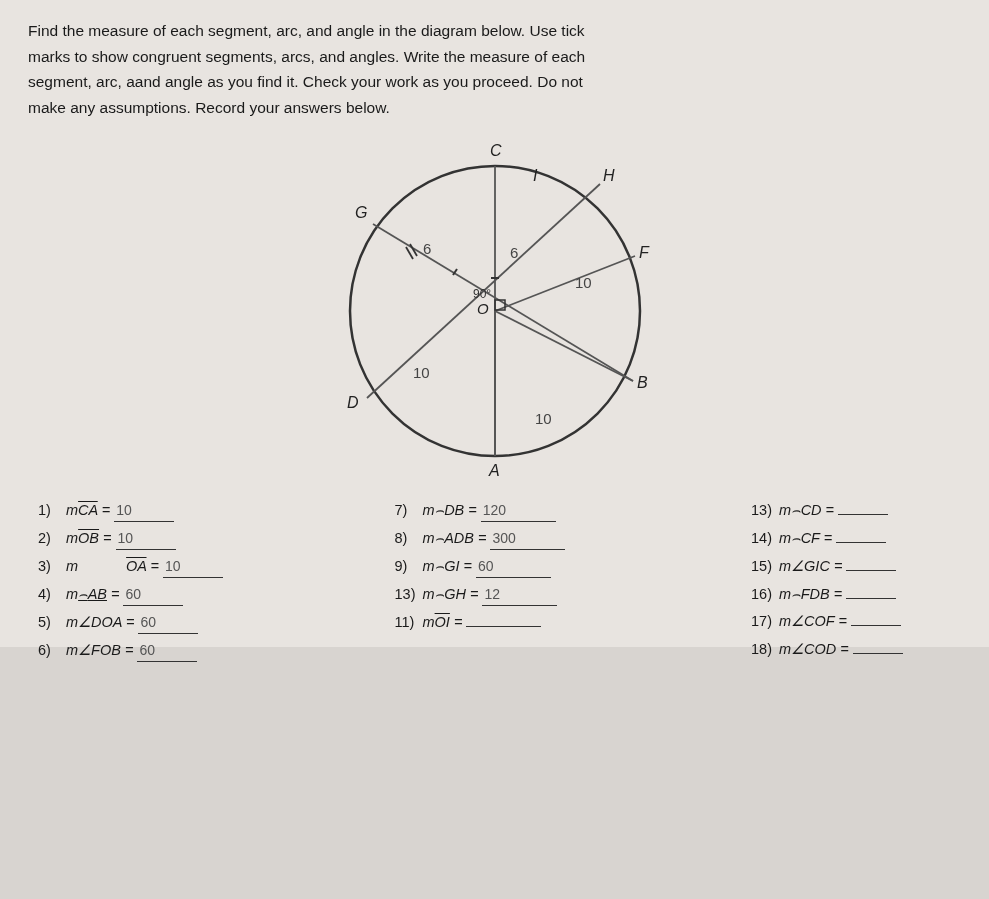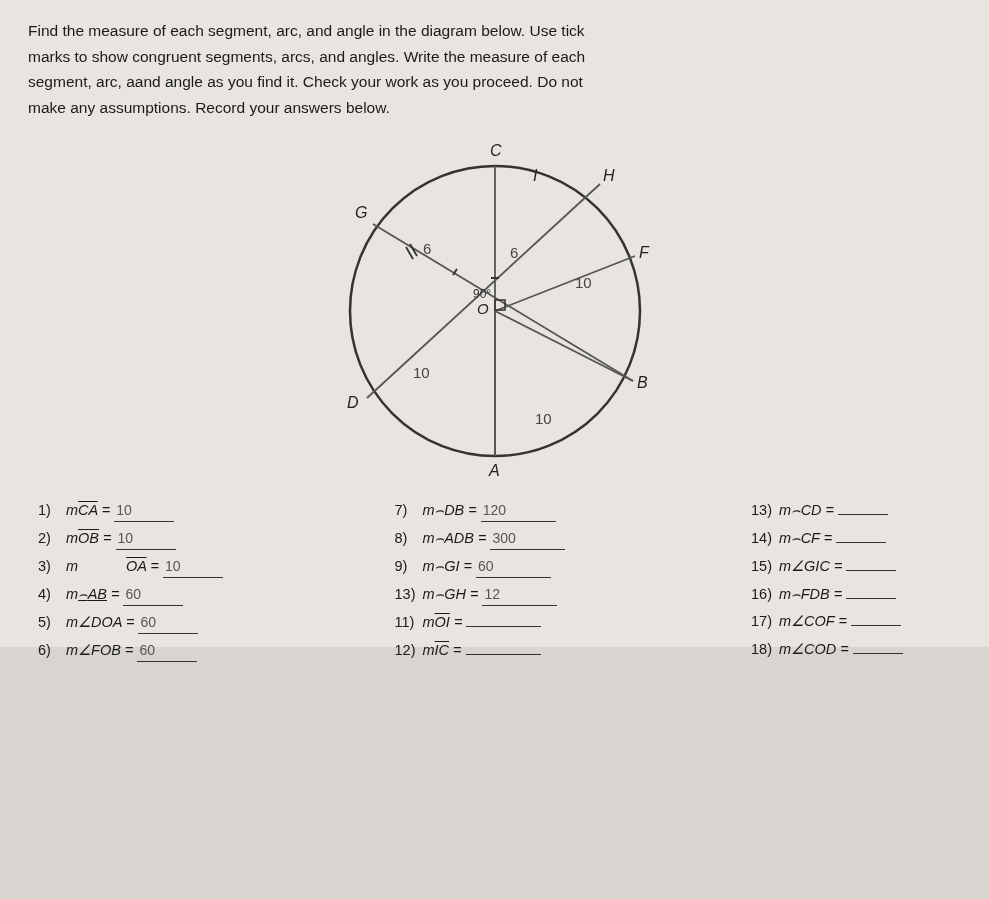--- a/index.html
+++ b/index.html
@@ -227,25 +227,20 @@
       <div class="answer-item">
         <span class="answer-num">13)</span>
         <span class="answer-label">m⌢<span style="font-style:italic;">GH</span> =</span>
         <span class="answer-val wide">12</span>
       </div>
       <div class="answer-item">
         <span class="answer-num">11)</span>
         <span class="answer-label">m<span style="text-decoration:overline;font-style:italic;">OI</span> =</span>
         <span class="answer-val wide"></span>
       </div>
-      <div class="answer-item">
-        <span class="answer-num">12)</span>
-        <span class="answer-label">m<span style="text-decoration:overline;font-style:italic;">IC</span> =</span>
-        <span class="answer-val wide"></span>
-      </div>
     </div>
 
     <div class="answer-col col3">
       <div class="answer-item">
         <span class="answer-num">13)</span>
         <span class="answer-label">m⌢<span style="font-style:italic;">CD</span> =</span>
         <span class="answer-val narrow"></span>
       </div>
       <div class="answer-item">
         <span class="answer-num">14)</span>

